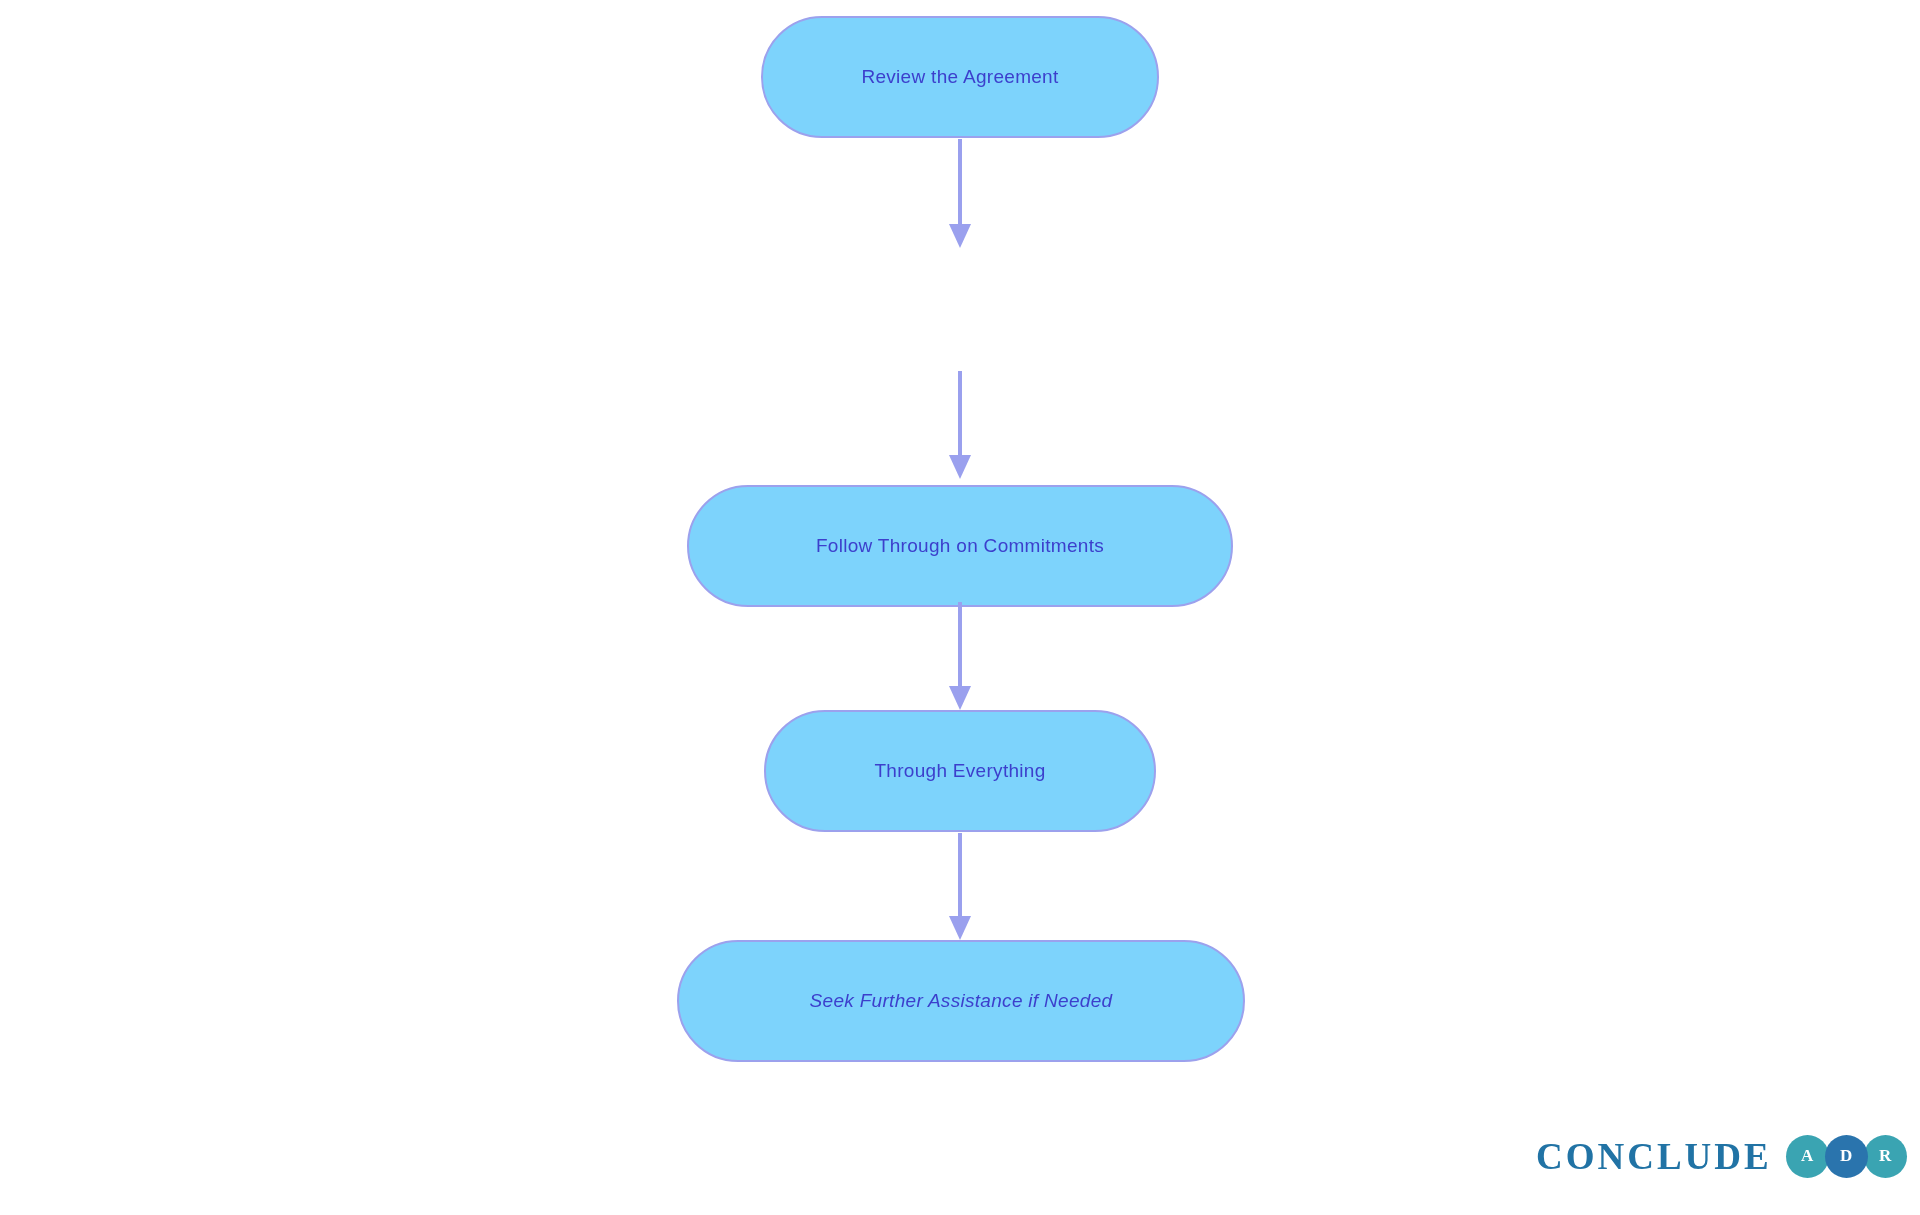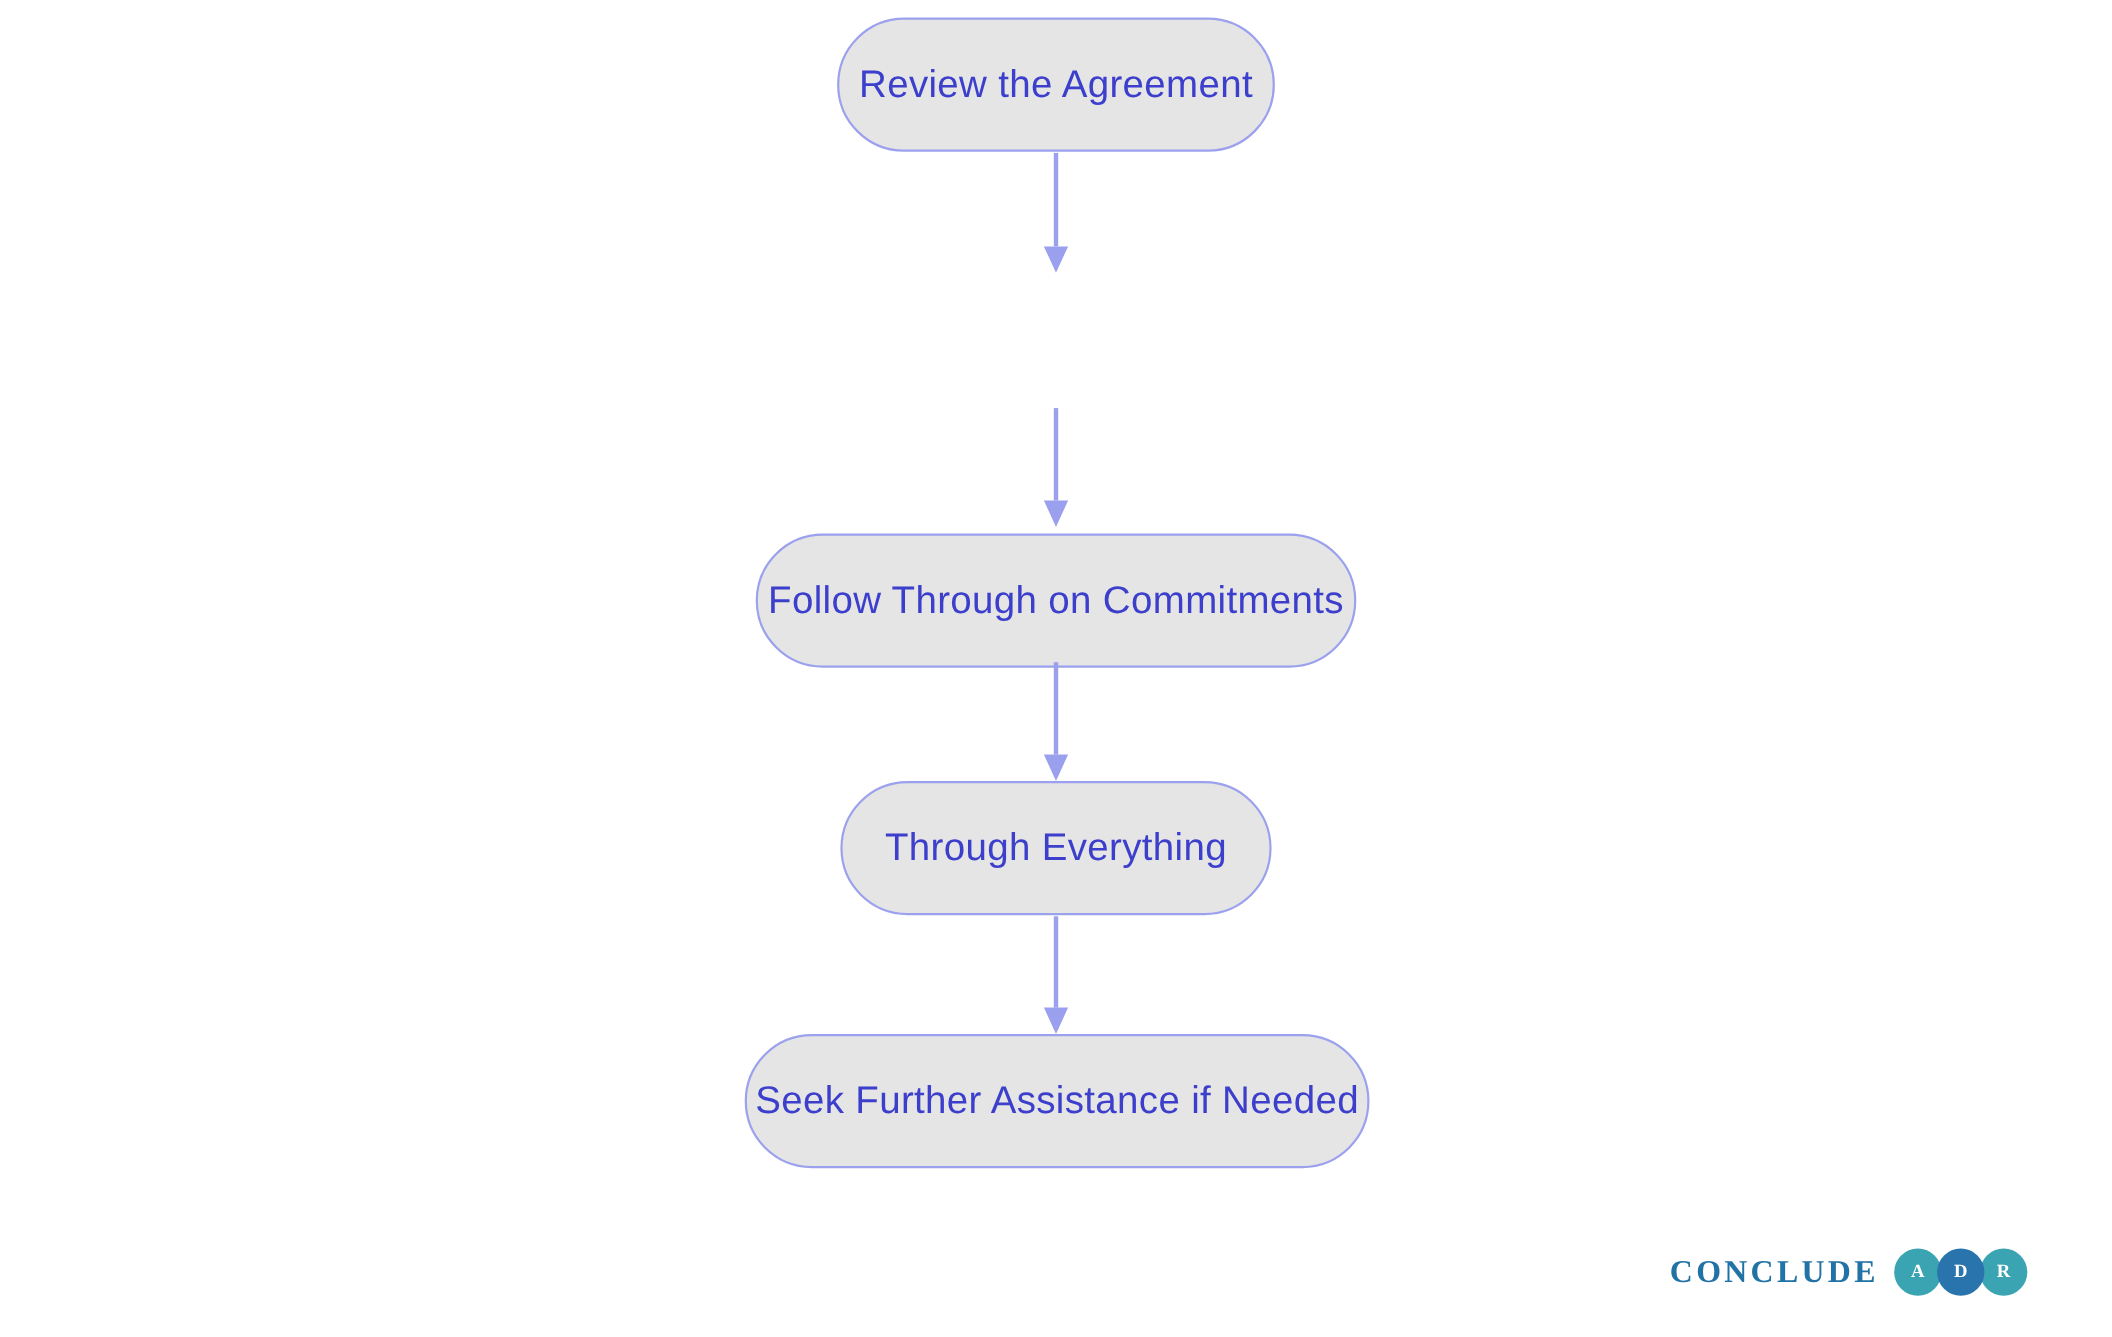--- a/index.html
+++ b/index.html
@@ -4,36 +4,36 @@
 <style>
   * { margin: 0; padding: 0; box-sizing: border-box; }
   html, body { width: 1920px; height: 1215px; background: #ffffff; overflow: hidden; }
   body { font-family: "Liberation Sans", sans-serif; position: relative; }
 
   .canvas { position: absolute; inset: 0; }
 
   .flow-node {
     position: absolute;
     height: 122px;
-    background: #e5e5e5;
+    background: #7dd3fc;
     border: 2px solid #9ca1ed;
     border-radius: 61px;
     display: flex;
     align-items: center;
     justify-content: center;
     color: #3c3fcc;
-    font-size: 35px;
+    font-size: 19px;
     letter-spacing: 0.3px;
     white-space: nowrap;
   }
   .n1 { left: 761px; top: 16px;  width: 398px; }
   .n2 { left: 679px; top: 248px; width: 562px; }
   .n3 { left: 687px; top: 485px; width: 546px; }
   .n4 { left: 764px; top: 710px; width: 392px; }
-  .n5 { left: 677px; top: 940px; width: 568px; }
+  .n5 { left: 677px; top: 940px; width: 568px; font-style: italic; }
 
   .arrow {
     position: absolute;
     left: 949px;
     width: 22px;
     display: flex;
     flex-direction: column;
     align-items: center;
   }
   .a1 { top: 139px; height: 109px; }
@@ -56,24 +56,25 @@
     position: absolute;
     left: 1518px;
     top: 1130px;
     height: 52px;
     display: flex;
     align-items: center;
   }
   .logo .wordmark {
     font-family: "Liberation Serif", serif;
     font-weight: bold;
-    font-size: 29px;
+    font-size: 37px;
     letter-spacing: 3px;
     color: #2173a5;
     margin-right: 14px;
+    margin-left: 18px;
   }
   .logo .badges { display: flex; align-items: center; }
   .badge {
     width: 43px; height: 43px;
     border-radius: 50%;
     display: flex;
     align-items: center;
     justify-content: center;
     font-family: "Liberation Serif", serif;
     font-weight: bold;

